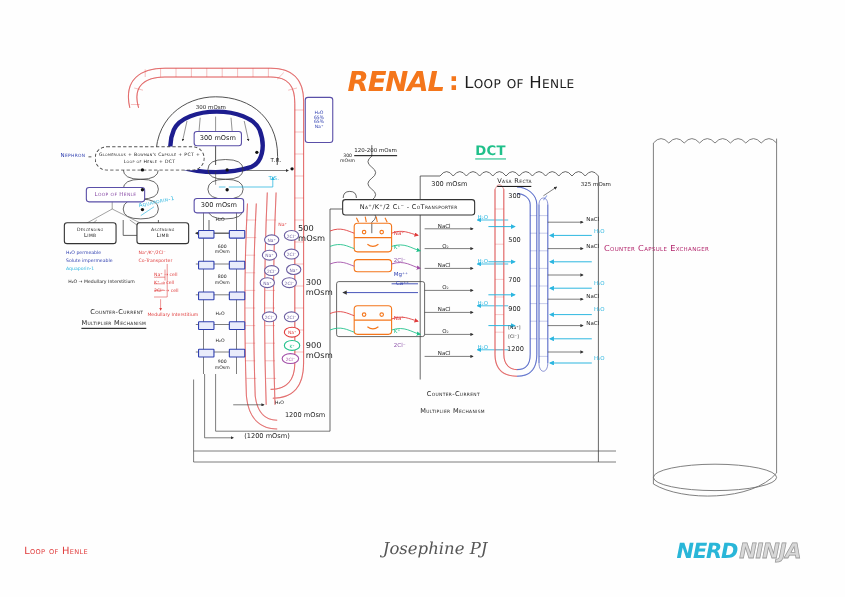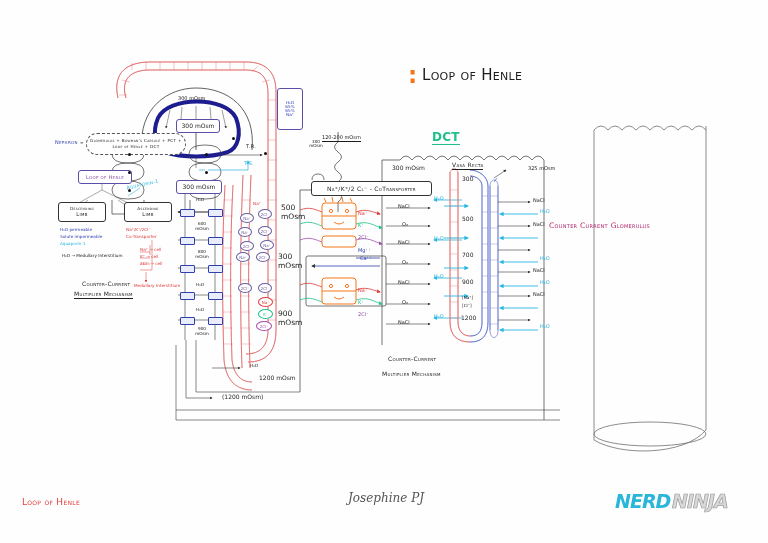--- a/index.html
+++ b/index.html
@@ -40,21 +40,21 @@
   
   .chan{position:absolute;width:13px;height:5.5px;border:1px solid #2f3fb0;background:#e9ecfb;border-radius:1px;}
   .ion{position:absolute;border:1px solid #6b5ea0;border-radius:50%;background:#fff;
        display:flex;align-items:center;justify-content:center;font-size:4px;color:#6b5ea0;}
   .ionr{border-color:#e03b3b;color:#e03b3b;}
   .iong{border-color:#1fc08a;color:#1fc08a;}
   .ionp{border-color:#a24fa8;color:#a24fa8;}
   .dot{position:absolute;width:3px;height:3px;background:#111;border-radius:50%;}
   svg{position:absolute;left:0;top:0;overflow:visible;}
   .ul{border-bottom:1px solid currentColor;padding-bottom:1px;}
-  .sig{font-family:"DejaVu Serif",serif;font-style:italic;color:#555;font-size:12px;}
+  .sig{font-family:"DejaVu Serif",serif;font-style:italic;color:#555;font-size:15px;}
   .ninja{font-family:"DejaVu Sans",sans-serif;font-weight:bold;font-style:italic;font-size:19px;letter-spacing:-1px;}
   .renal{font-family:"DejaVu Sans",sans-serif;font-weight:bold;font-style:italic;font-size:25px;color:#f4761b;letter-spacing:-1px;}
 </style>
 </head>
 <body>
 
 <div id="canvas">
 
   <svg width="768" height="543">
     <defs>
@@ -328,20 +328,21 @@
     <g stroke="#2bb6e0" stroke-width="0.6" fill="none">
       <path d="M128,196 L140,188"></path>
     </g>
     <g stroke="#e03b3b" stroke-width="0.5" fill="none">
       <path d="M150,245 L150,255 M140,252 L150,252 M140,258 L150,258 M140,264 L150,264"></path>
       <path d="M152,240 L152,270 L140,270"></path>
       <path d="M146,272 L146,282" marker-end="url(#arrr)"></path>
     </g>
   </svg>
 
+  <div class="t renal" style="left:316px;top:62px;">RENAL</div>
   <div class="t orange" style="left:408px;top:64px;font-size:23px;font-weight:bold;">:</div>
   <div class="t sc dark" style="left:422px;top:68px;font-size:15px;">Loop of Henle</div>
 
   <div class="t xs blue sc" style="left:55px;top:140px;">Nephron</div>
   <div class="t tiny dark" style="left:80px;top:141px;">=</div>
   <div class="cloud" style="left:86px;top:133px;width:98px;height:20px;flex-direction:column;">
     <div class="t tiny dark sc" style="position:static;">Glomerulus + Bowman's Capsule + PCT +</div>
     <div class="t tiny dark sc" style="position:static;margin-top:1px;">Loop of Henle + DCT</div>
   </div>
 
@@ -416,21 +417,21 @@
 
   <div class="t tiny dark" style="left:196px;top:198px;">H₂O</div>
   <div class="t tiny dark" style="left:196px;top:283px;">H₂O</div>
   <div class="t tiny dark" style="left:196px;top:308px;">H₂O</div>
   <div class="t tiny dark" style="left:250px;top:364px;">H₂O</div>
 
   <div class="t tiny dark" style="left:191px;top:222px;width:22px;white-space:normal;text-align:center;line-height:1.1;">600 mOsm</div>
   <div class="t tiny dark" style="left:191px;top:250px;width:22px;white-space:normal;text-align:center;line-height:1.1;">800 mOsm</div>
   <div class="t tiny dark" style="left:191px;top:327px;width:22px;white-space:normal;text-align:center;line-height:1.1;">900 mOsm</div>
 
-  <div class="t m dark" style="left:281px;top:204px;width:26px;white-space:normal;text-align:left;line-height:1.15;">500 mOsm</div>
+  <div class="t m dark" style="left:271px;top:204px;width:26px;white-space:normal;text-align:left;line-height:1.15;">500 mOsm</div>
   <div class="t m dark" style="left:278px;top:253px;width:26px;white-space:normal;text-align:left;line-height:1.15;">300 mOsm</div>
   <div class="t m dark" style="left:278px;top:310px;width:26px;white-space:normal;text-align:left;line-height:1.15;">900 mOsm</div>
   <div class="t s dark" style="left:259px;top:375px;">1200 mOsm</div>
   <div class="t s dark" style="left:222px;top:394px;">(1200 mOsm)</div>
 
   <div class="ion" style="left:240px;top:213px;width:12px;height:8px;">Na⁺</div>
   <div class="ion" style="left:258px;top:209px;width:12px;height:8px;">2Cl⁻</div>
   <div class="ion" style="left:238px;top:227px;width:12px;height:8px;">Na⁺</div>
   <div class="ion" style="left:258px;top:226px;width:12px;height:8px;">2Cl⁻</div>
   <div class="ion" style="left:240px;top:241px;width:12px;height:8px;">2Cl⁻</div>
@@ -488,20 +489,20 @@
 
   <div class="t xs dark" style="left:533px;top:198px;">NaCl</div>
   <div class="t xs dark" style="left:533px;top:222px;">NaCl</div>
   <div class="t xs dark" style="left:533px;top:268px;">NaCl</div>
   <div class="t xs dark" style="left:533px;top:292px;">NaCl</div>
   <div class="t xs cyan" style="left:540px;top:209px;">H₂O</div>
   <div class="t xs cyan" style="left:540px;top:256px;">H₂O</div>
   <div class="t xs cyan" style="left:540px;top:280px;">H₂O</div>
   <div class="t xs cyan" style="left:540px;top:324px;">H₂O</div>
 
-  <div class="t m magenta sc" style="left:549px;top:222px;">Counter Current Glomerulus</div>
+  <div class="t m magenta sc" style="left:549px;top:222px;">Counter Capsule Exchanger</div>
 
   <div class="t l red sc" style="left:22px;top:498px;">Loop of Henle</div>
   <div class="t sig" style="left:348px;top:492px;">Josephine PJ</div>
   <div class="t ninja" style="left:615px;top:492px;color:#29b6d8;">NERD</div>
   <div class="t ninja" style="left:672px;top:492px;color:#d8d8d8;-webkit-text-stroke:0.7px #9a9a9a;">NINJA</div>
 
 </div>
 
 </body></html>

